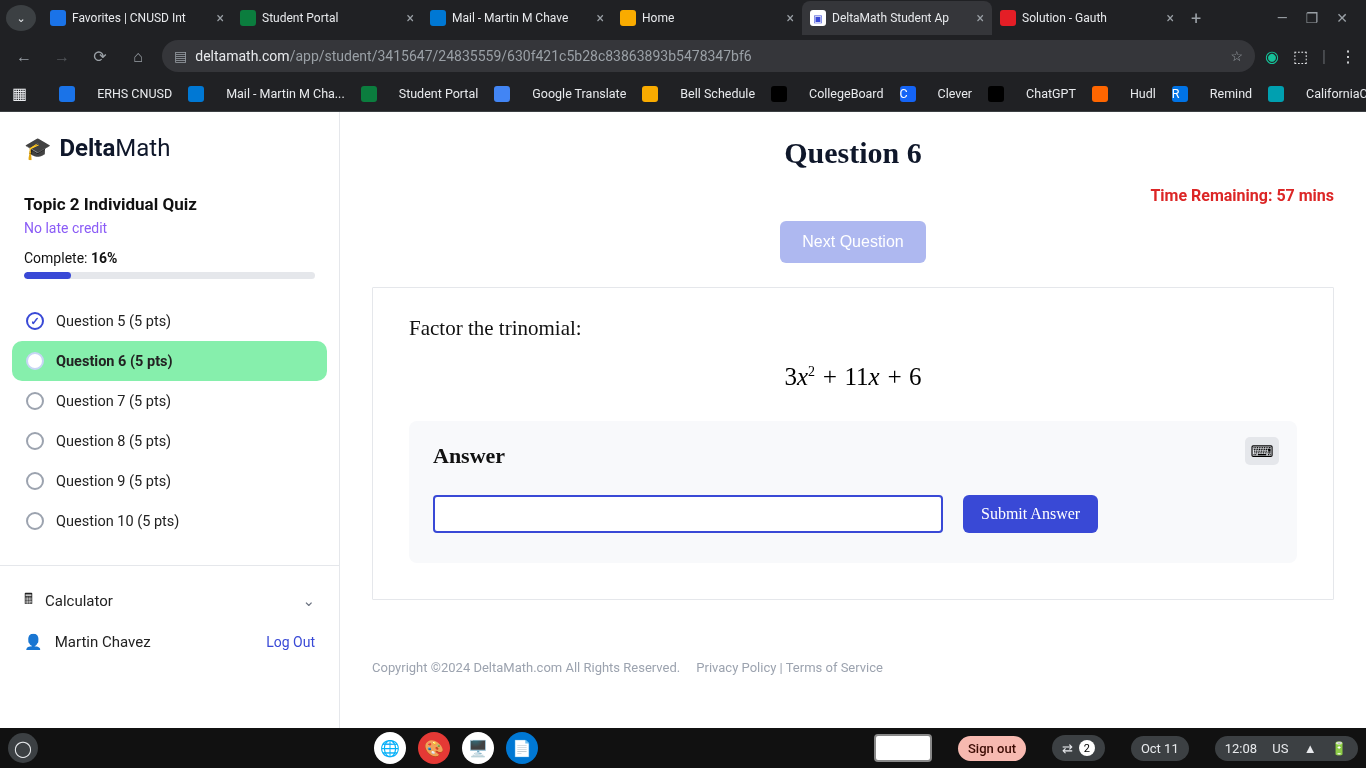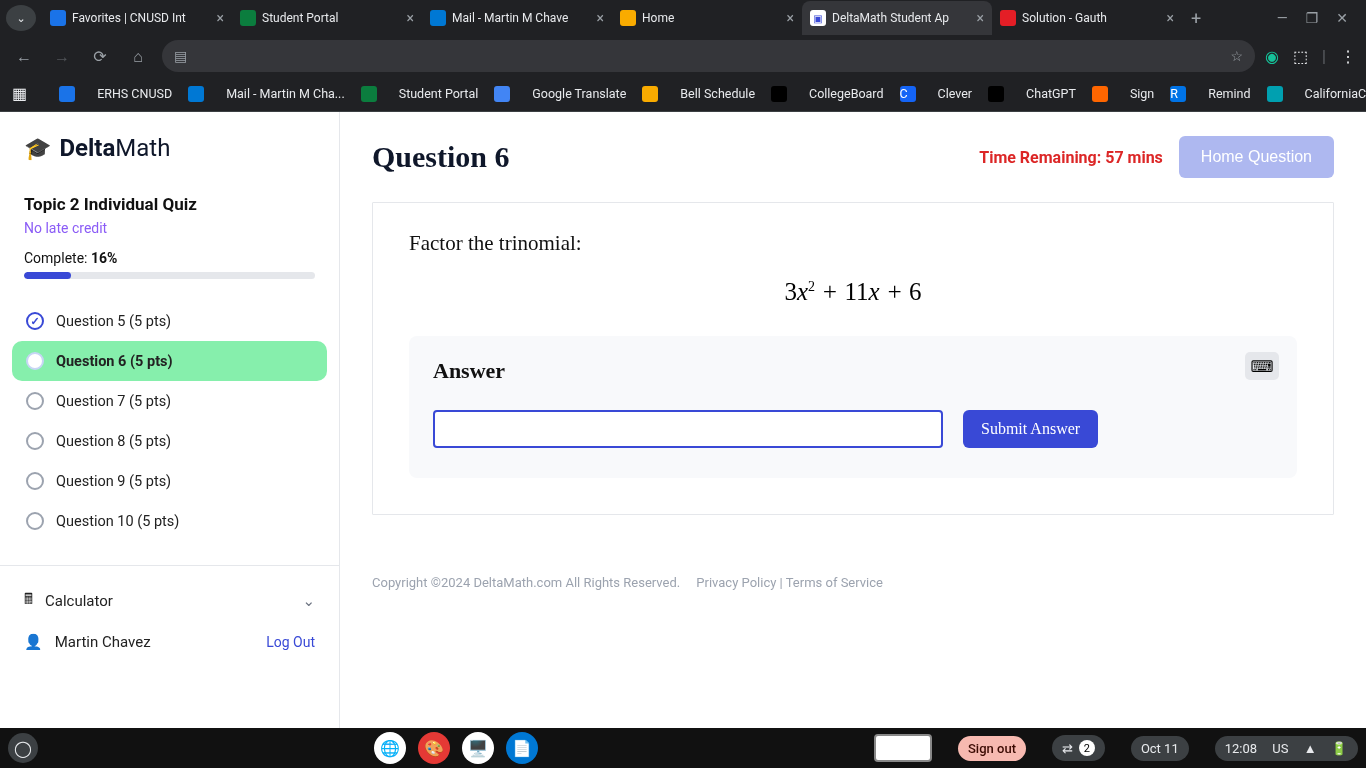--- a/index.html
+++ b/index.html
@@ -52,21 +52,21 @@
 .q-item.current .q-radio { border-color: #c7d5f5; background: #fff; }
 .q-radio.done { border-color: #3949d6; color: #3949d6; font-size: 11px; font-weight: bold; }
 
 .sidebar-bottom { margin-top: 18px; border-top: 1px solid #e5e7eb; padding: 12px 24px 0 24px; }
 .calc-row { display: flex; align-items: center; gap: 12px; font-size: 15px; color: #222; padding: 10px 0; }
 .calc-row .chev { margin-left: auto; color: #6b7280; }
 .user-row { display: flex; align-items: center; gap: 12px; font-size: 15px; color: #222; padding: 10px 0; }
 .user-row .logout { margin-left: auto; color: #3949d6; font-size: 14px; }
 
 .main { flex: 1; padding: 24px 32px 10px 32px; overflow-y: auto; }
-.main-header { display: flex; align-items: center; gap: 16px; margin-bottom: 24px; }
+.main-header { display: flex; align-items: center; gap: 16px; margin-bottom: 24px; flex-direction: column; }
 .q-title { font-family: Georgia, 'Times New Roman', serif; font-size: 30px; font-weight: 700; color: #0f172a; }
 .time-remaining { margin-left: auto; color: #dc2626; font-weight: 700; font-size: 16px; }
 .next-btn { background: #aeb8f0; color: #fff; border: none; border-radius: 6px; padding: 12px 22px; font-size: 16px; font-weight: 500; }
 
 .card { border: 1px solid #e5e7eb; border-radius: 1px; padding: 28px 36px 36px 36px; }
 .prompt { font-family: Georgia, 'Times New Roman', serif; font-size: 21px; color: #111; margin-bottom: 22px; }
 .math { font-family: Georgia, 'Times New Roman', serif; font-size: 25px; text-align: center; margin: 14px 0 30px 0; font-style: italic; }
 .math .num { font-style: normal; }
 .math sup { font-size: 14px; font-style: normal; }
 
@@ -135,20 +135,21 @@
     </div>
   </div>
 
   <div class="addr-row">
     <div class="nav-btn">←</div>
     <div class="nav-btn" style="opacity:.4">→</div>
     <div class="nav-btn">⟳</div>
     <div class="nav-btn">⌂</div>
     <div class="addr-bar">
       <span>▤</span>
+      <span><span class="host">deltamath.com</span><span>/app/student/3415647/24835559/630f421c5b28c83863893b5478347bf6</span></span>
       <span style="margin-left:auto">☆</span>
     </div>
     <div class="addr-icons">
       <span style="color:#15c39a">◉</span>
       <span>⬚</span>
       <span style="color:#5f6368">|</span>
       <span>⋮</span>
     </div>
   </div>
 
@@ -182,21 +183,21 @@
     <div class="bookmark">
         <span class="favicon" style="background:#1464f6;color:#fff">C</span>
         <span>Clever</span>
       </div>
     <div class="bookmark">
         <span class="favicon" style="background:#000"></span>
         <span>ChatGPT</span>
       </div>
     <div class="bookmark">
         <span class="favicon" style="background:#ff6600"></span>
-        <span>Sign</span>
+        <span>Hudl</span>
       </div>
     <div class="bookmark">
         <span class="favicon" style="background:#0073e6;color:#fff">R</span>
         <span>Remind</span>
       </div>
     <div class="bookmark">
         <span class="favicon" style="background:#00a0b0"></span>
         <span>CaliforniaColleges</span>
       </div>
     <div class="bm-overflow">»</div>
@@ -254,21 +255,21 @@
         <span>Martin Chavez</span>
         <a class="logout">Log Out</a>
       </div>
     </div>
   </aside>
 
   <main class="main">
     <div class="main-header">
       <h1 class="q-title">Question 6</h1>
       <div class="time-remaining">Time Remaining: 57 mins</div>
-      <button class="next-btn">Home Question</button>
+      <button class="next-btn">Next Question</button>
     </div>
 
     <div class="card">
       <div class="prompt">Factor the trinomial:</div>
       <div class="math"><span class="num">3</span>x<sup>2</sup> + <span class="num">11</span>x + <span class="num">6</span></div>
 
       <div class="answer-block">
         <div class="answer-label">Answer</div>
         <div class="kbd-btn">
             <span>⌨</span>

